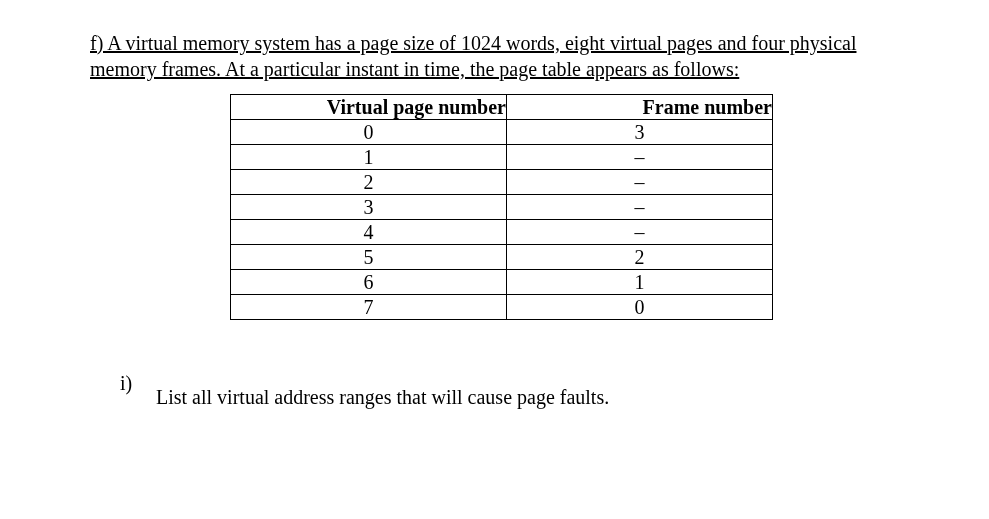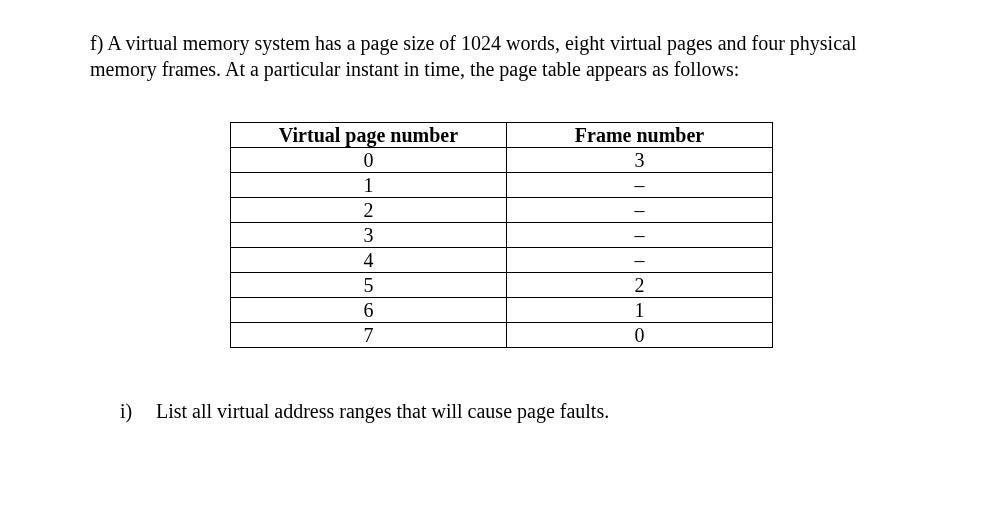--- a/index.html
+++ b/index.html
@@ -7,38 +7,40 @@
       font-family: "Times New Roman", Times, serif;
       font-size: 20px;
       color: #000000;
       margin: 0;
       padding: 30px 90px;
       width: 989px;
       height: 519px;
       box-sizing: border-box;
     }
     .problem-statement {
-      margin-bottom: 40px;
+      margin-bottom: 12px;
       line-height: 1.3;
+      text-decoration: underline;
     }
     table {
       border-collapse: collapse;
       margin-left: 140px;
       margin-bottom: 50px;
     }
     td, th {
       border: 1px solid #000;
       padding: 1px 0;
       text-align: center;
       font-size: 20px;
       height: 22px;
       line-height: 22px;
     }
     th {
       font-weight: bold;
+      text-align: right;
     }
     .col-left {
       width: 275px;
     }
     .col-right {
       width: 265px;
       margin-left: 32px;
     }
     .questions {
       margin-left: 30px;
@@ -47,20 +49,21 @@
     .q-item {
       display: flex;
       margin-bottom: 0;
     }
     .q-marker {
       width: 36px;
       flex-shrink: 0;
     }
     .q-text {
       flex: 1;
+      margin-top: 14px;
     }
   </style>
 </head>
 <body>
 
 <div class="problem-statement">
   <span>f) A virtual memory system has a page size of 1024 words, eight virtual pages and four physical memory frames. At a particular instant in time, the page table appears as follows:</span>
 </div>
 
 <table>

